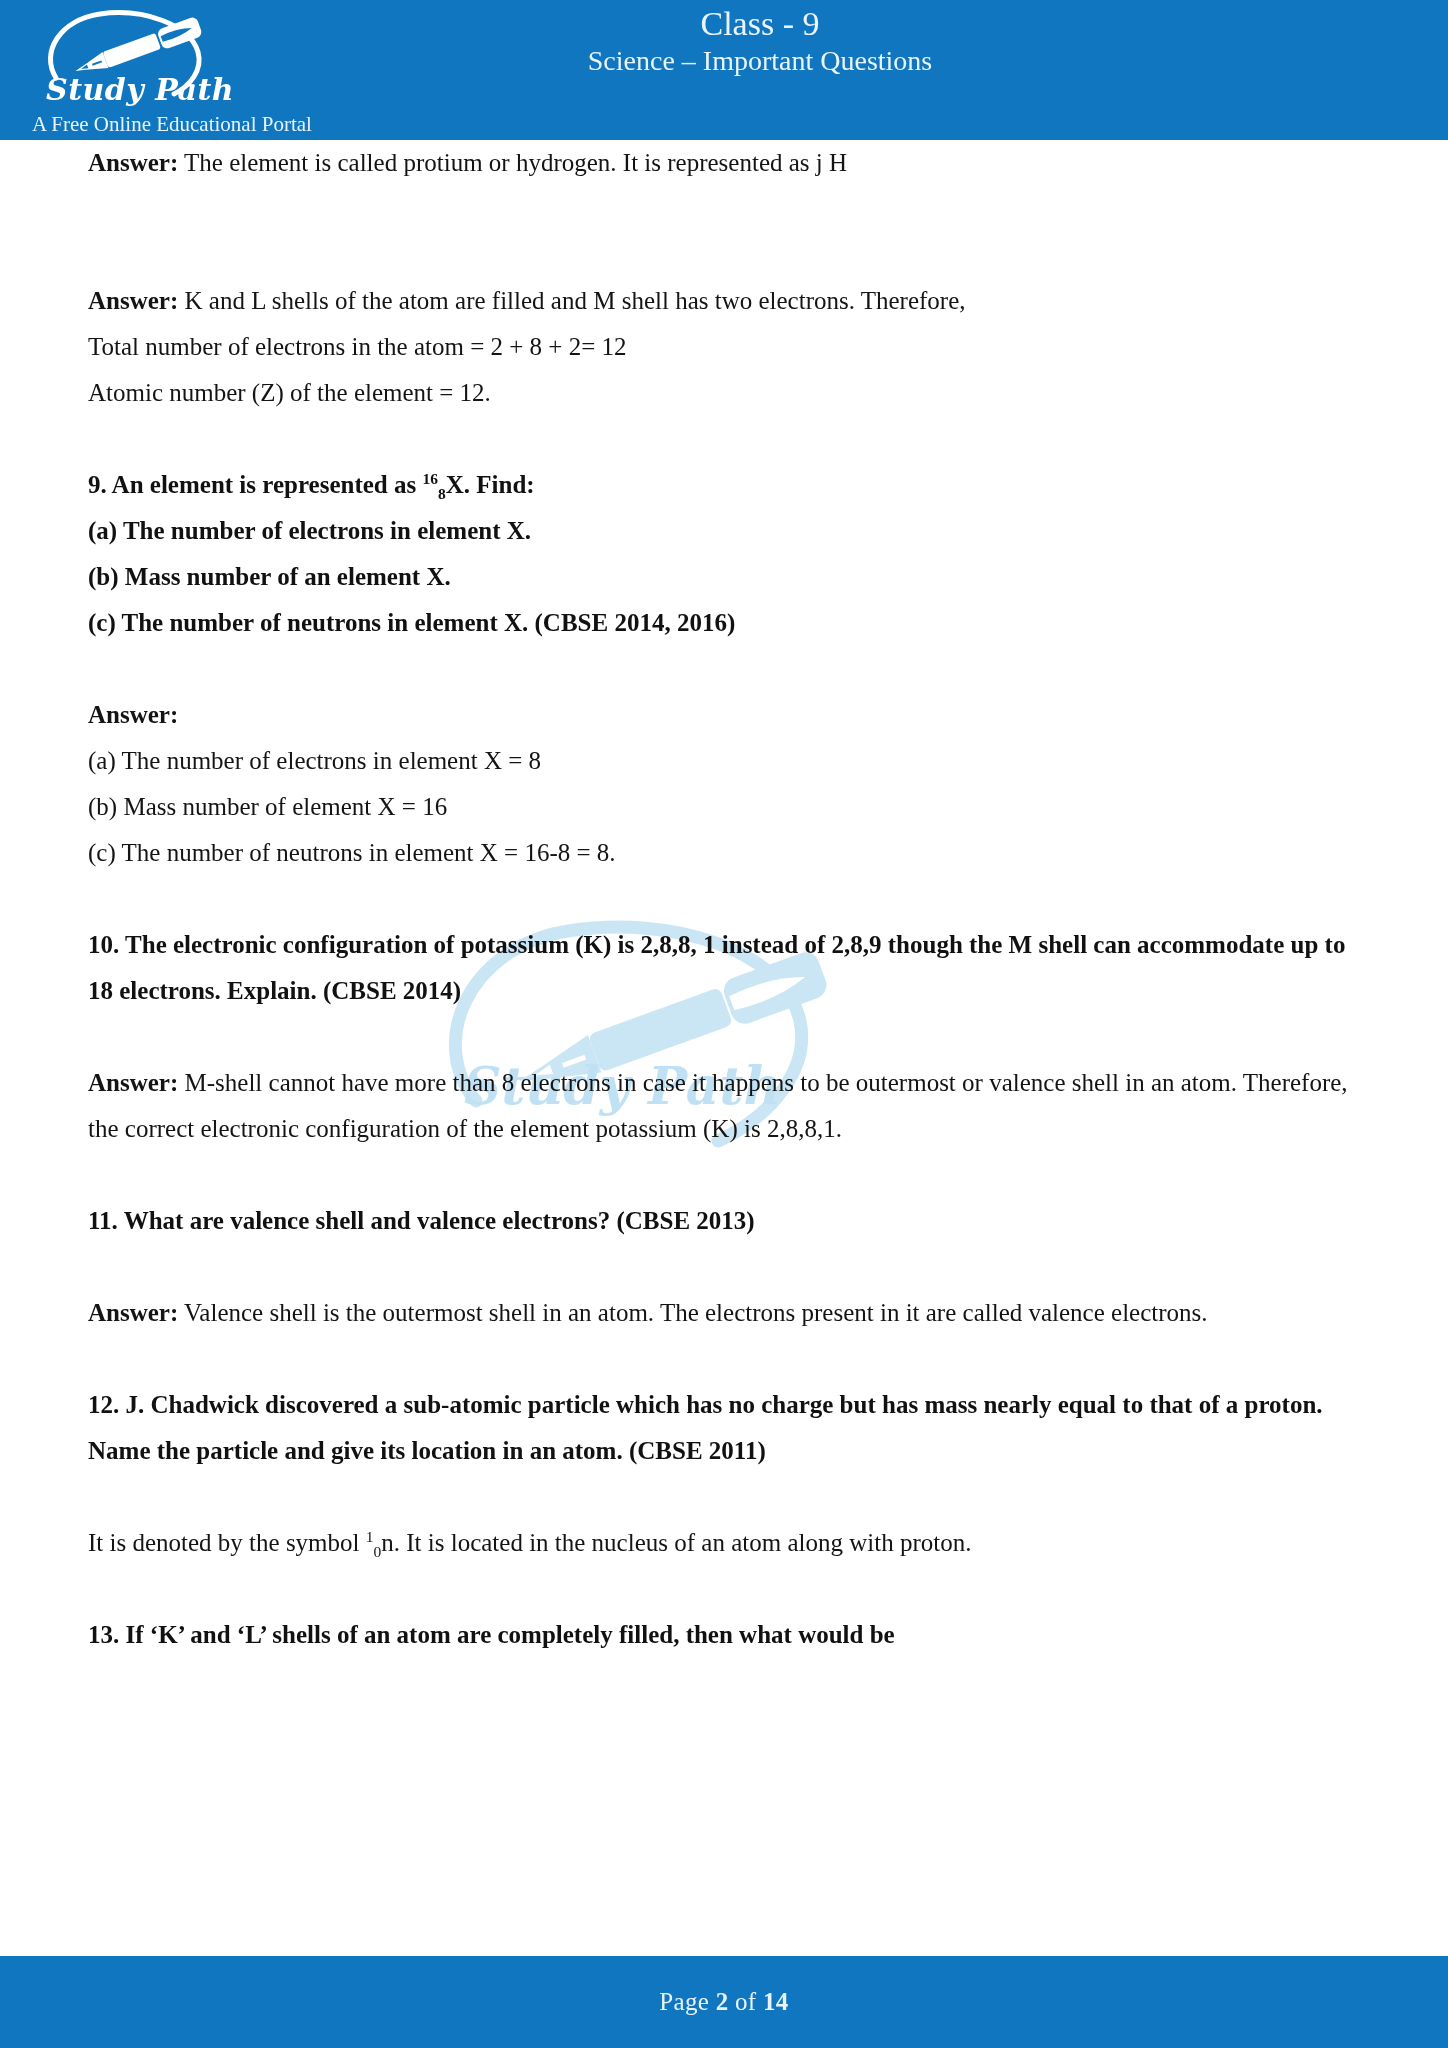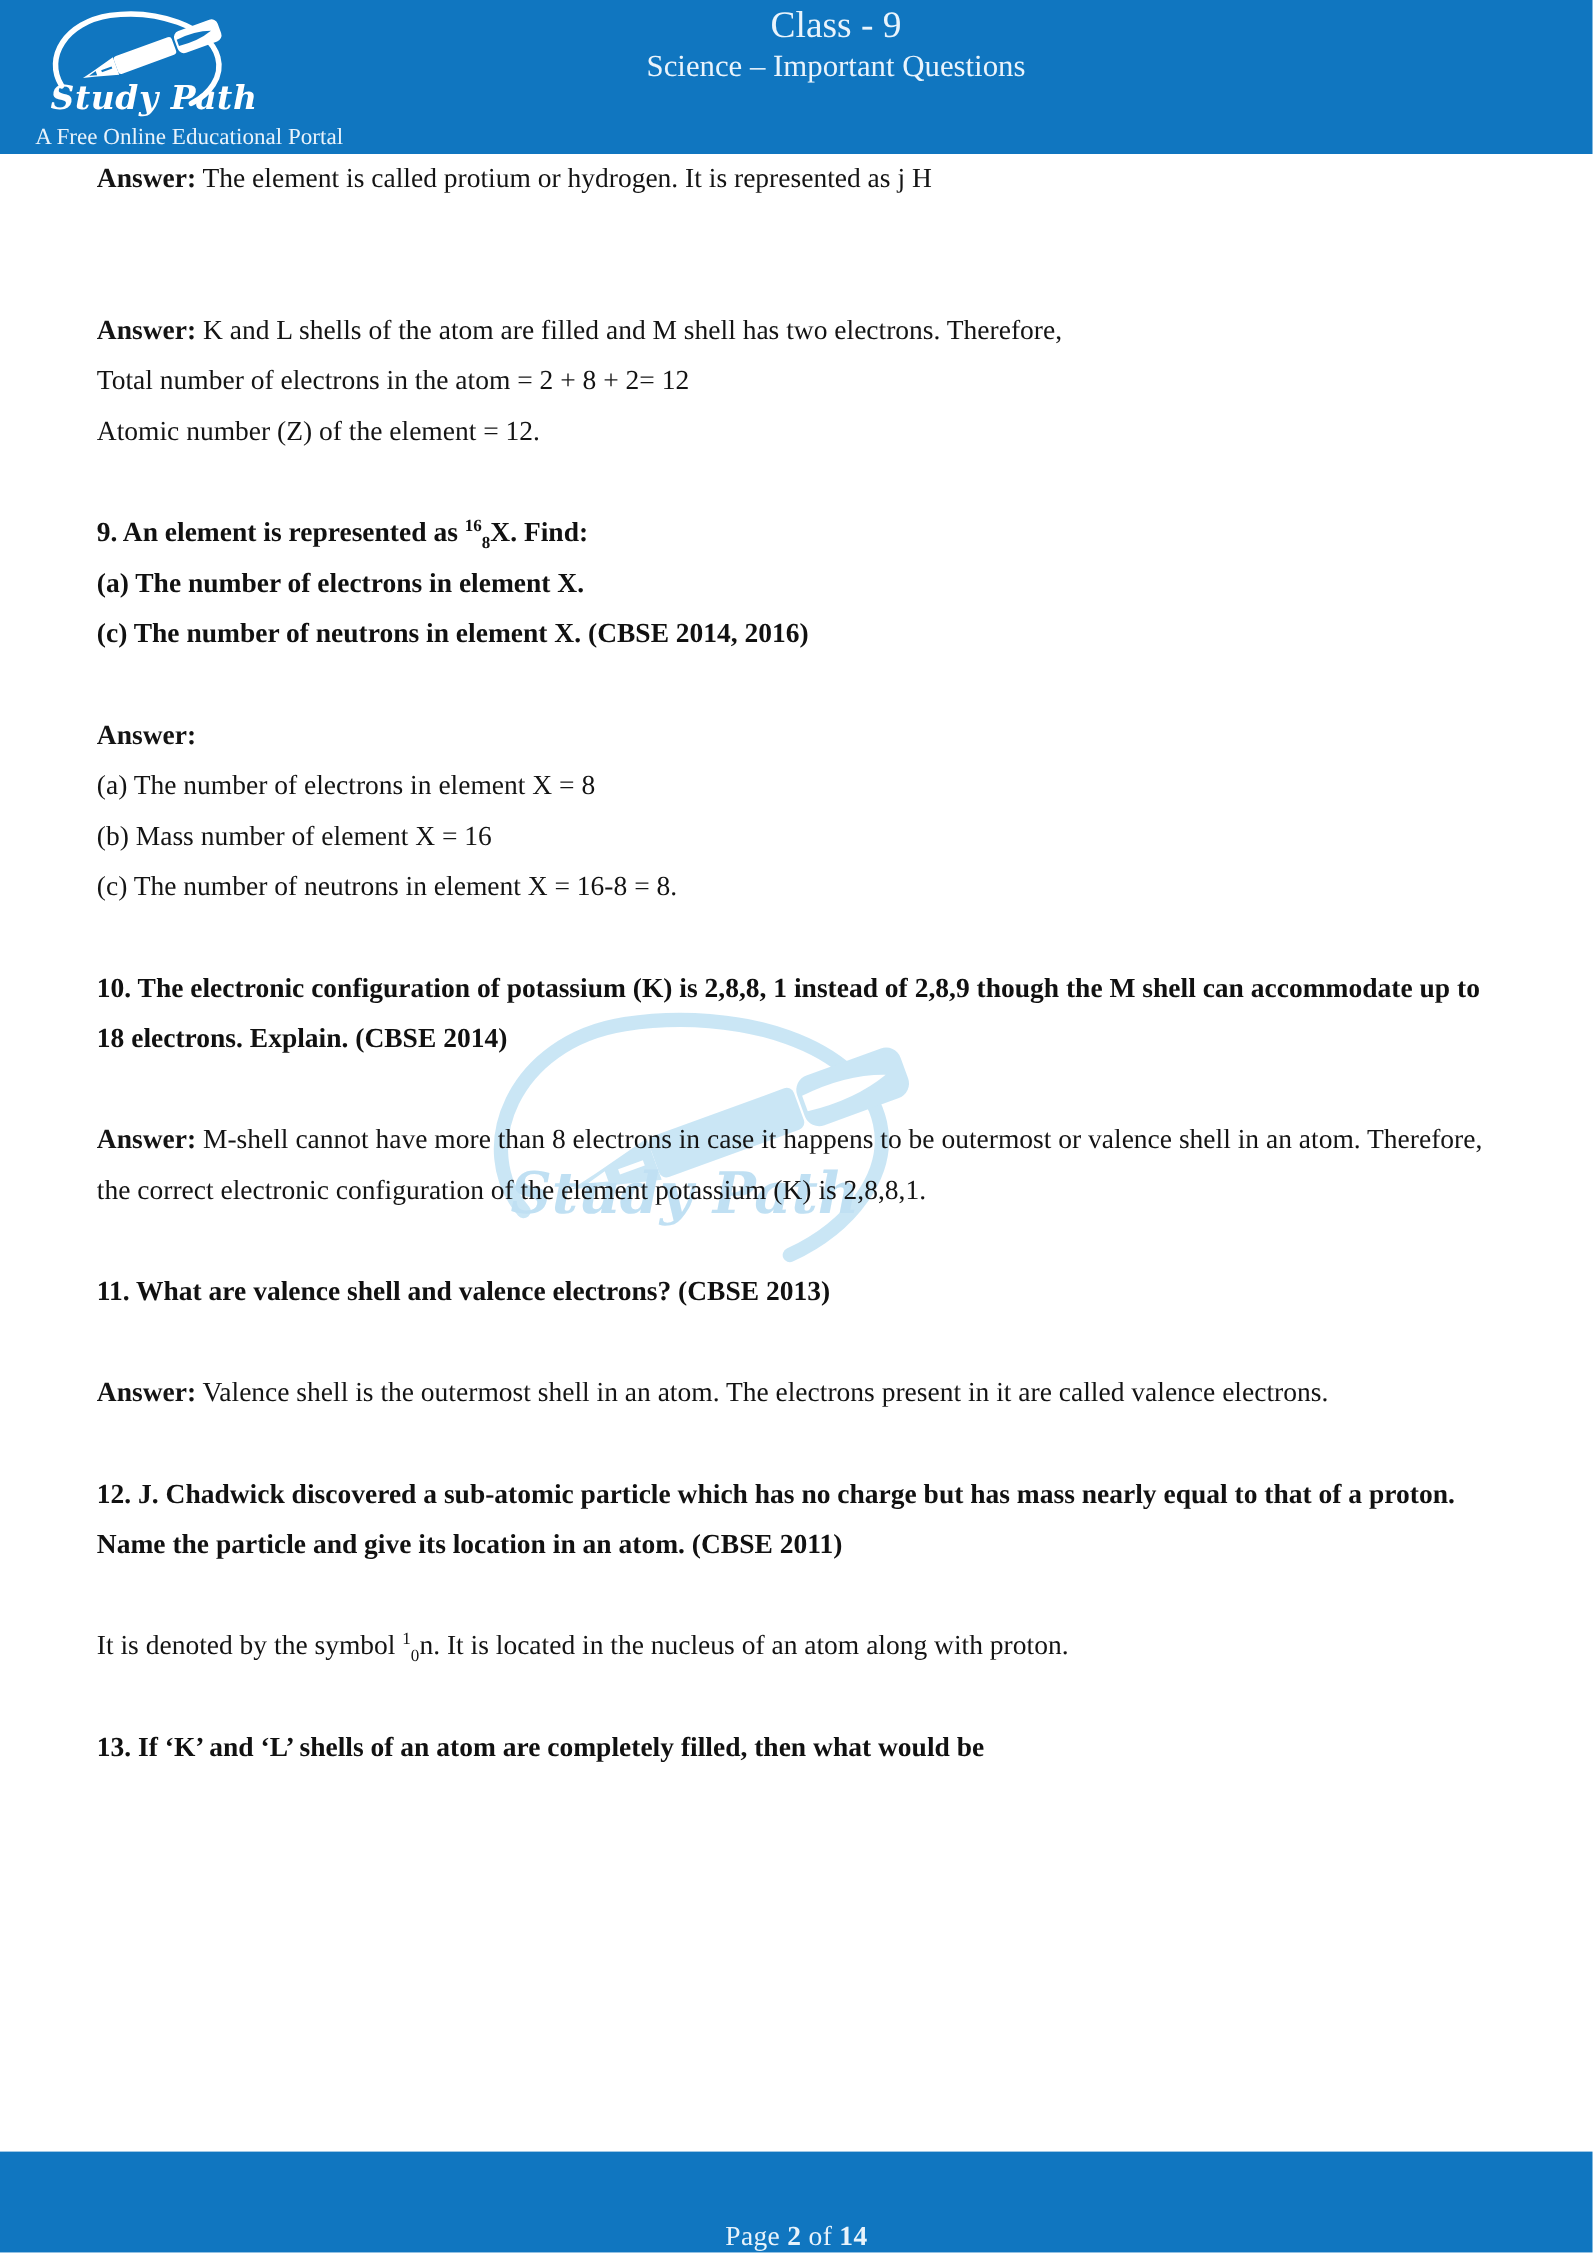--- a/index.html
+++ b/index.html
@@ -138,21 +138,21 @@
 
   
   .footer {
     position: absolute;
     left: 0;
     bottom: 0;
     width: 1448px;
     height: 92px;
     background: #1076c0;
     display: flex;
-    align-items: flex-end;
+    align-items: center;
     justify-content: center;
     margin-top: 20px;
   }
   .footer-text {
     font-family: "Liberation Serif", "DejaVu Serif", serif;
     font-size: 25px;
     color: #e8f3fb;
     letter-spacing: 0.3px;
   }
   .footer-text b { font-weight: bold; }
@@ -213,20 +213,21 @@
     <div class="gap"></div>
 
     <p class="para"><span class="lbl">Answer:</span><span> K and L shells of the atom are filled and M shell has two electrons. Therefore,</span></p>
     <p class="para">Total number of electrons in the atom = 2 + 8 + 2= 12</p>
     <p class="para">Atomic number (Z) of the element = 12.</p>
 
     <div class="gap"></div>
 
     <p class="para q"><span>9. An element is represented as </span><sup>16</sup><sub>8</sub><span>X. Find:</span></p>
     <p class="para q">(a) The number of electrons in element X.</p>
+    <p class="para q">(b) Mass number of an element X.</p>
     <p class="para q">(c) The number of neutrons in element X. (CBSE 2014, 2016)</p>
 
     <div class="gap"></div>
 
     <p class="para"><span class="lbl">Answer:</span></p>
     <p class="para">(a) The number of electrons in element X = 8</p>
     <p class="para">(b) Mass number of element X = 16</p>
     <p class="para">(c) The number of neutrons in element X = 16-8 = 8.</p>
 
     <div class="gap"></div>

